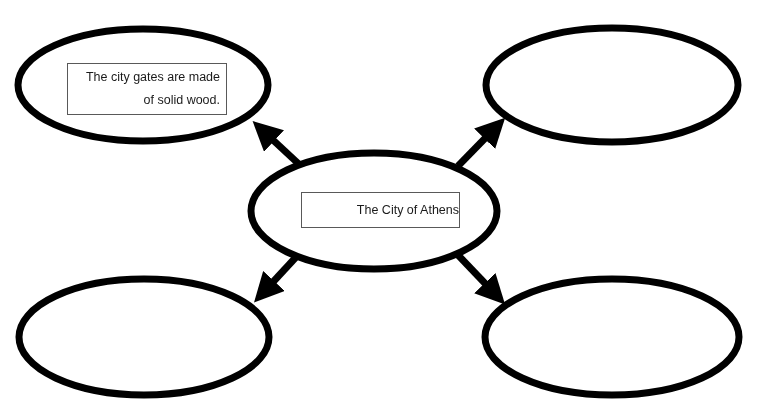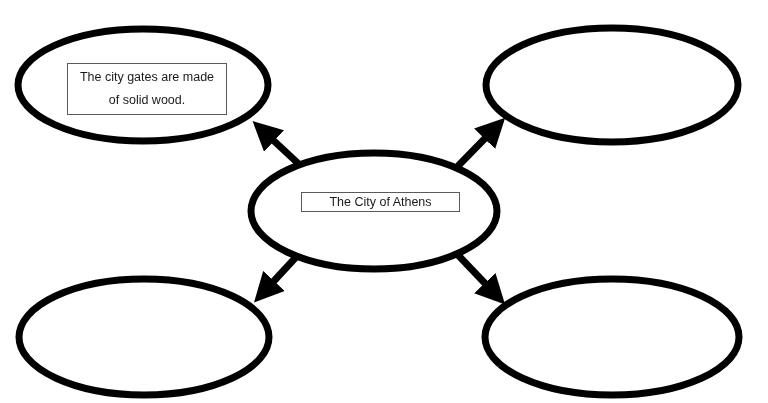--- a/index.html
+++ b/index.html
@@ -16,31 +16,31 @@
     position: absolute;
     border: 1px solid #595959;
     background: #ffffff;
     display: flex;
     align-items: center;
     justify-content: center;
     text-align: center;
     color: #1a1a1a;
     box-sizing: border-box;
   }
-  .label-box .label-text { width: 100%; }
+  .label-box .label-text { width: 100%; text-align: right; }
   #box-top-left {
     left: 67px; top: 63px;
     width: 160px; height: 52px;
     font-size: 12.5px;
     line-height: 1.85;
     padding: 0 6px;
   }
   #box-center {
     left: 301px; top: 192px;
-    width: 159px; height: 20px;
+    width: 159px; height: 36px;
     font-size: 12.5px;
   }
 </style>
 </head>
 <body>
 
 <div class="stage">
 
   <svg width="768" height="403" viewBox="0 0 768 403">
     <defs>

